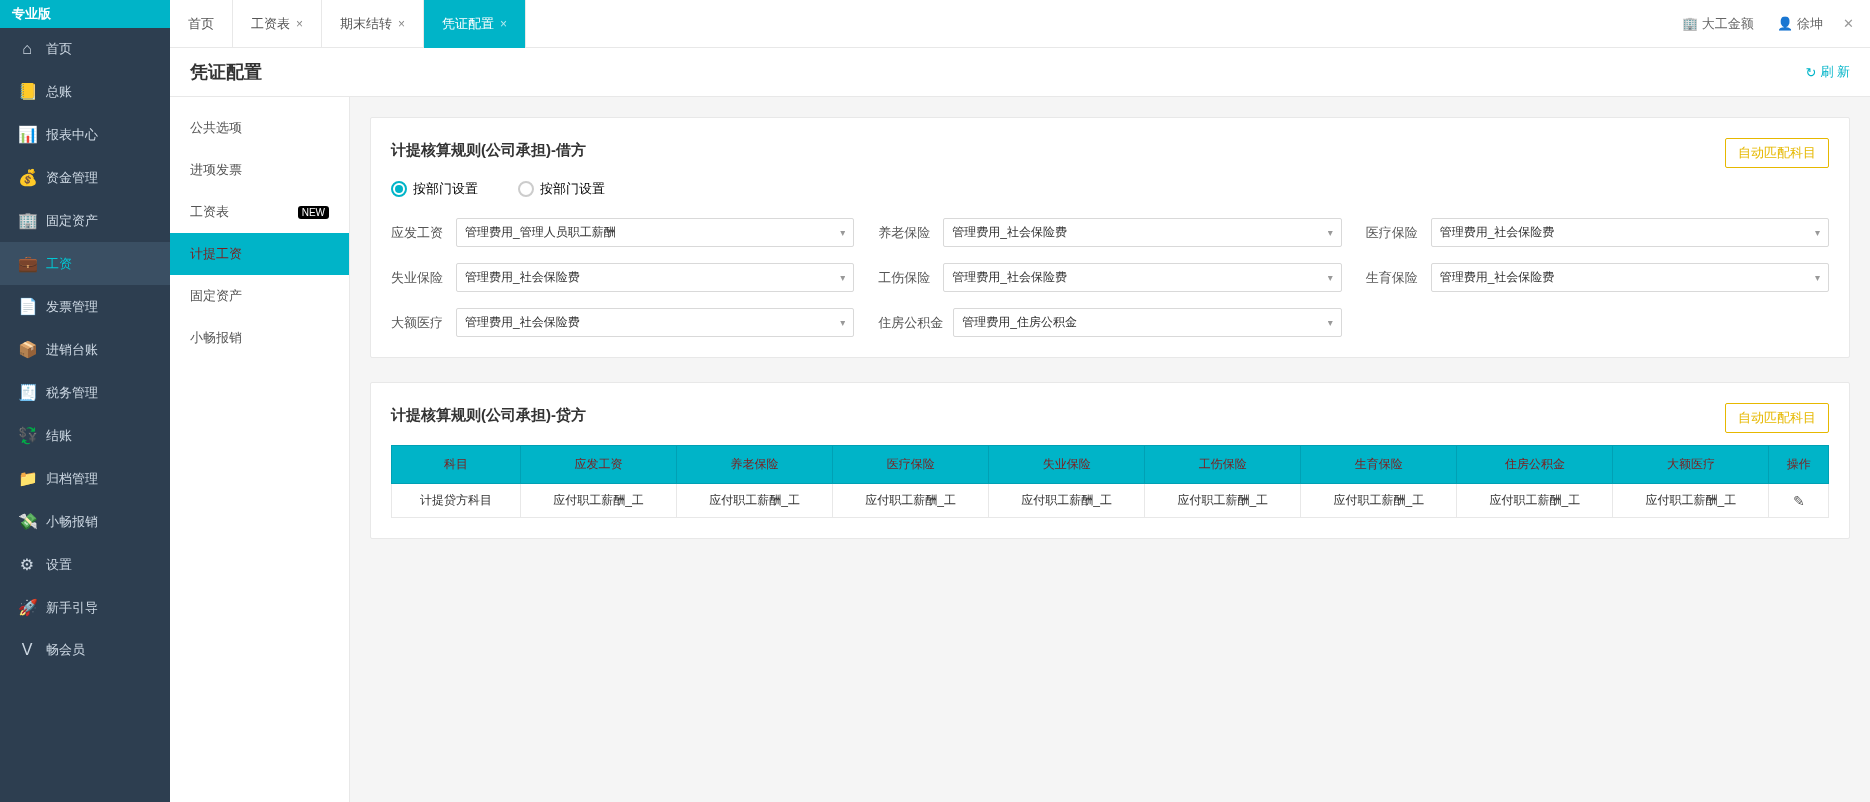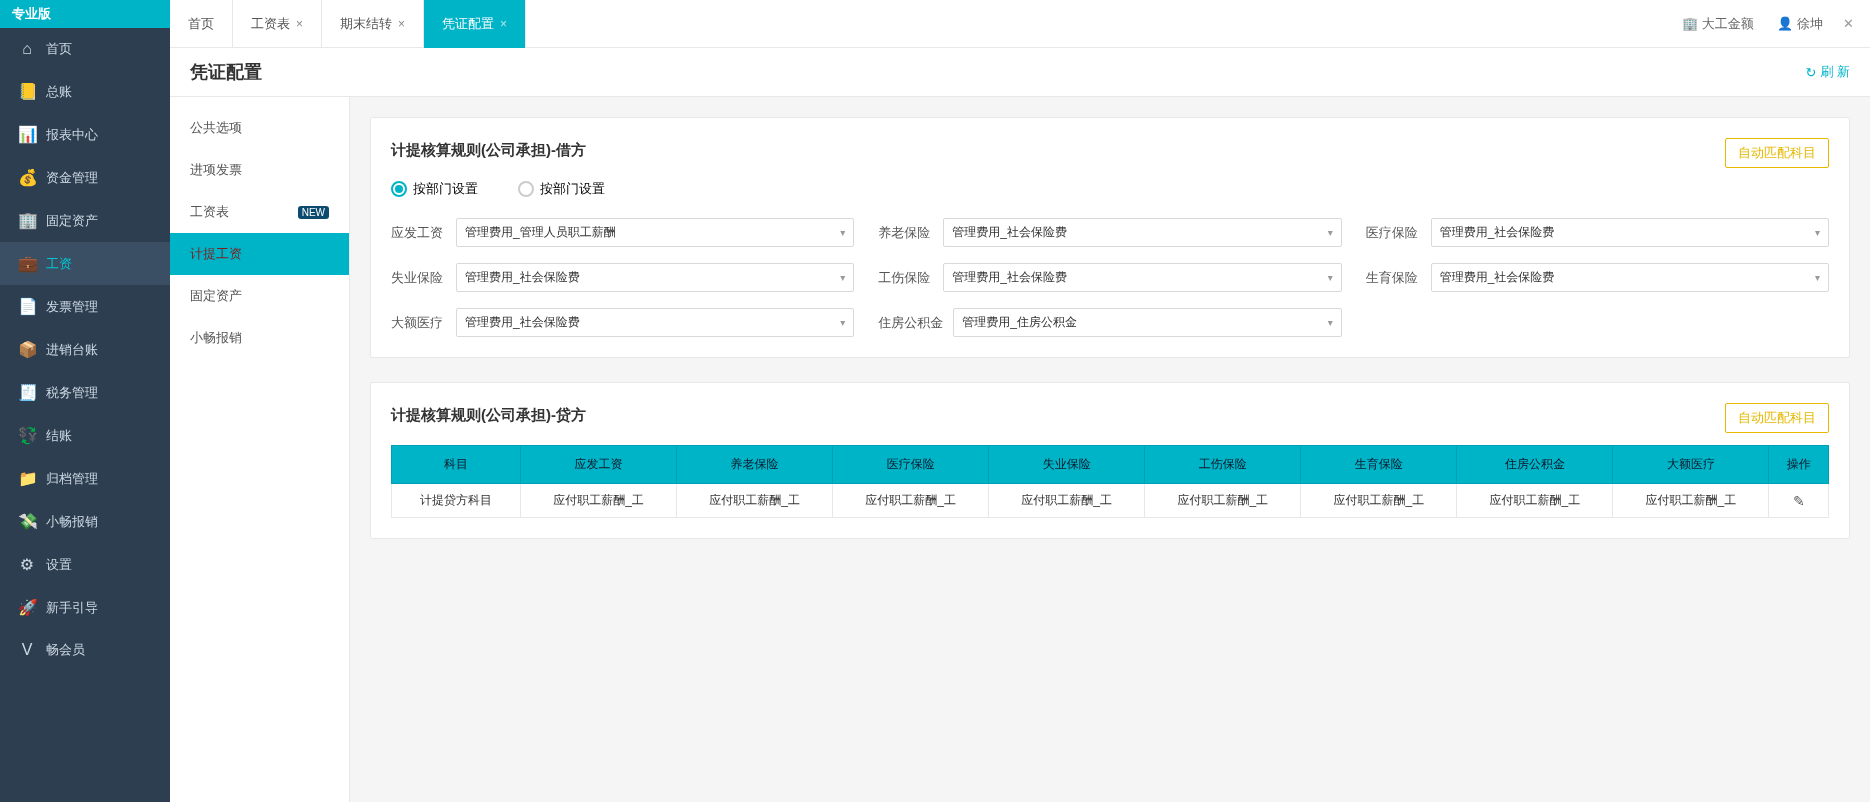--- a/index.html
+++ b/index.html
@@ -28,21 +28,21 @@
     .page-title { font-size: 18px; font-weight: bold; color: #333; }
     .refresh-btn { color: #00b4c8; cursor: pointer; font-size: 13px; display: flex; align-items: center; gap: 4px; }
 
     
     .content-wrapper { display: flex; flex: 1; overflow: hidden; }
 
     
     .left-nav { width: 180px; background: white; border-right: 1px solid #e8e8e8; padding: 10px 0; overflow-y: auto; flex-shrink: 0; }
     .left-nav-item { padding: 12px 20px; cursor: pointer; color: #555; font-size: 13px; position: relative; display: flex; align-items: center; justify-content: space-between; }
     .left-nav-item.active { background: #00b4c8; color: #7f1d1d; }
-    .left-nav-item .new-badge { background: #0c4a6e; color: white; font-size: 10px; padding: 1px 4px; border-radius: 3px; }
+    .left-nav-item .new-badge { background: #000000; color: white; font-size: 10px; padding: 1px 4px; border-radius: 3px; }
 
     
     .main-panel { flex: 1; overflow-y: auto; padding: 20px; background: #f5f5f5; }
 
     
     .section-card { background: white; border: 1px solid #e8e8e8; border-radius: 2px; margin-bottom: 24px; padding: 20px; }
     .section-title { font-size: 15px; font-weight: bold; color: #333; margin-bottom: 8px; }
     .notice-text { color: #e6a817; font-size: 12px; margin-bottom: 16px; }
 
     
@@ -59,21 +59,21 @@
     .form-select { flex: 1; border: 1px solid #d9d9d9; border-radius: 2px; padding: 5px 8px; font-size: 12px; color: #333; background: white; cursor: pointer; display: flex; align-items: center; justify-content: space-between; min-width: 0; }
     .form-select span { overflow: hidden; text-overflow: ellipsis; white-space: nowrap; }
     .form-select .arrow { color: #999; flex-shrink: 0; font-size: 10px; }
 
     
     .auto-match-btn { border: 1px solid #e6b800; color: #e6b800; background: white; padding: 5px 12px; border-radius: 2px; cursor: pointer; font-size: 13px; white-space: nowrap; }
     .section-header { display: flex; align-items: flex-end; justify-content: space-between; margin-bottom: 12px; }
 
     
     .data-table { width: 100%; border-collapse: collapse; font-size: 12px; }
-    .data-table th { background: #00b4c8; color: #0f172a; padding: 10px 8px; text-align: center; font-weight: normal; border: 1px solid #00a0b4; }
+    .data-table th { background: #00b4c8; color: #7f1d1d; padding: 10px 8px; text-align: center; font-weight: normal; border: 1px solid #00a0b4; }
     .data-table td { padding: 8px; text-align: center; border: 1px solid #e8e8e8; color: #333; background: white; }
     .edit-icon { color: #555; cursor: pointer; font-size: 14px; }
 
     
     ::-webkit-scrollbar { width: 6px; height: 6px; }
     ::-webkit-scrollbar-track { background: #f1f1f1; }
     ::-webkit-scrollbar-thumb { background: #c1c1c1; border-radius: 3px; }
   </style>
 </head>
 <body>

